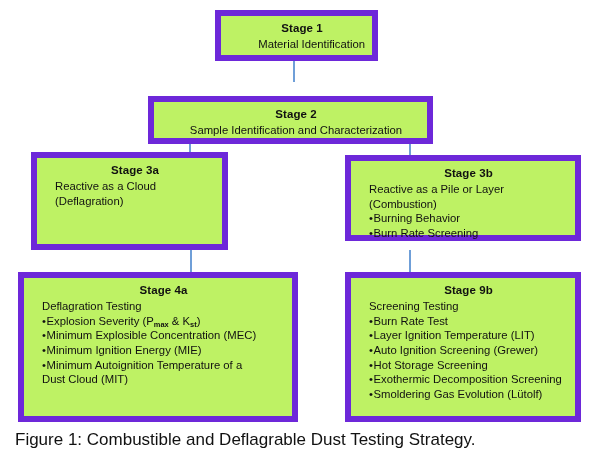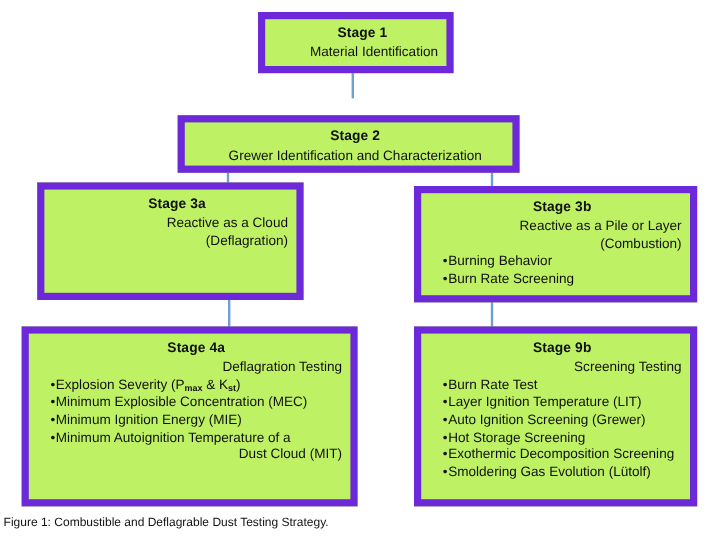--- a/index.html
+++ b/index.html
@@ -37,21 +37,21 @@
     z-index: 2;
   }
   .node .title {
     font-weight: bold;
     text-align: center;
     font-size: 11.5px;
     margin-bottom: 1px;
     letter-spacing: 0.1px;
   }
   .node .line {
-    text-align: right;
+    text-align: left;
     white-space: nowrap;
   }
   .node .bullet {
     text-align: left;
     white-space: nowrap;
   }
   .node .bullet::before {
     content: "\2022";
     margin-right: 0.5px;
   }
@@ -60,43 +60,43 @@
     line-height: 0;
     vertical-align: baseline;
     position: relative;
     top: 0.28em;
     font-weight: bold;
   }
 
   
   #node-stage1 { left: 215px; top: 10px;  width: 163px; height: 51px; }
   #node-stage2 { left: 148px; top: 80px;  width: 285px; height: 48px; margin-top: 16px; }
-  #node-stage3a { left: 31px;  top: 152px; width: 222px; height: 98px; }
-  #node-stage3b { left: 345px; top: 155px; width: 236px; height: 97px; }
+  #node-stage3a { left: 31px;  top: 152px; width: 197px; height: 98px; }
+  #node-stage3b { left: 345px; top: 155px; width: 236px; height: 86px; }
   #node-stage4a { left: 4px;   top: 272px; width: 280px; height: 150px; margin-left: 14px; }
   #node-stage4b { left: 345px; top: 272px; width: 236px; height: 150px; }
 
   
   .connector {
     position: absolute;
     width: 2px;
     background: #6f9fd8;
     z-index: 1;
   }
   #conn-1-2  { left: 293px; top: 59px;  height: 23px; }
   #conn-2-3a { left: 189px; top: 126px; height: 28px; }
   #conn-2-3b { left: 409px; top: 126px; height: 31px; }
   #conn-3a-4a{ left: 190px; top: 248px; height: 26px; }
   #conn-3b-4b{ left: 409px; top: 250px; height: 24px; }
 
   .caption {
     position: absolute;
-    left: 3px;
+    left: 15px;
     top: 430px;
-    font-size: 10px;
+    font-size: 17px;
     color: #111111;
     white-space: nowrap;
   }
 </style>
 </head>
 <body>
 
 <div id="figure">
 
   <div class="canvas">
@@ -107,21 +107,21 @@
     <div class="connector" id="conn-3a-4a"></div>
     <div class="connector" id="conn-3b-4b"></div>
 
     <div class="node" id="node-stage1">
       <div class="title">Stage 1</div>
       <div class="line" style="text-align:right;">Material Identification</div>
     </div>
 
     <div class="node" id="node-stage2">
       <div class="title">Stage 2</div>
-      <div class="line" style="text-align:center;">Grewer Identification and Characterization</div>
+      <div class="line" style="text-align:center;">Sample Identification and Characterization</div>
     </div>
 
     <div class="node" id="node-stage3a">
       <div class="title">Stage 3a</div>
       <div class="line">Reactive as a Cloud</div>
       <div class="line">(Deflagration)</div>
     </div>
 
     <div class="node" id="node-stage3b">
       <div class="title">Stage 3b</div>

